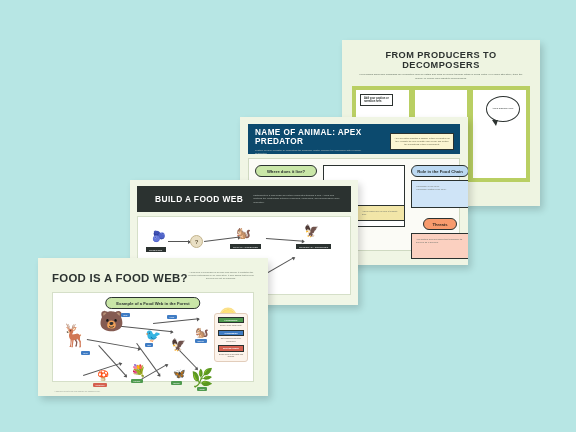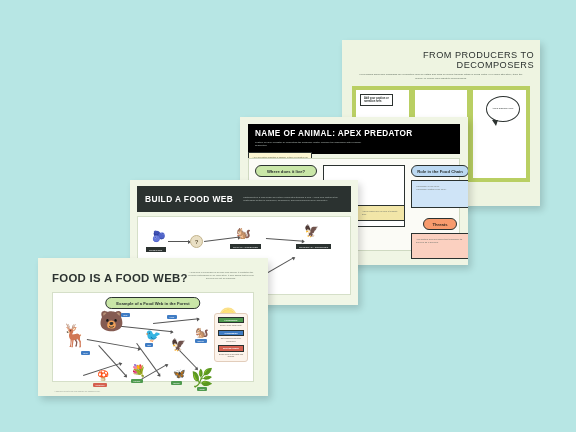--- a/index.html
+++ b/index.html
@@ -16,21 +16,21 @@
   .card{
     position:absolute;
     background:#eef3e0;
     box-shadow:3px 4px 7px rgba(0,0,0,.16);
     overflow:hidden;
   }
 
   
   #card-decomposers{left:342px;top:40px;width:198px;height:166px;background:#eef4e1;}
   .dec-title{
-    text-align:right;color:#2c3230;font-weight:normal;
+    text-align:center;color:#2c3230;font-weight:bold;
     font-size:9.2px;letter-spacing:.45px;margin:11px 6px 0;line-height:1.05;
   }
   .dec-sub{
     text-align:center;color:#5d6b5c;font-size:2.5px;line-height:1.35;
     margin:3px 16px 0;
   }
   .dec-grid{
     position:absolute;left:10px;top:46px;right:10px;bottom:24px;
     display:grid;grid-template-columns:1fr 1fr 1fr;gap:4px;
     background:#b9cf63;padding:3px;box-sizing:border-box;
@@ -52,21 +52,21 @@
     content:"";position:absolute;left:5px;bottom:-5px;
     border-left:4px solid transparent;border-right:2px solid transparent;
     border-top:6px solid #2c3230;
   }
   .dec-foot{position:absolute;left:12px;bottom:7px;font-size:2.2px;color:#8b9689;}
 
   
   #card-apex{left:240px;top:117px;width:228px;height:148px;background:#f0f5e4;}
   .apex-header{
     position:absolute;left:8px;top:7px;right:8px;height:30px;
-    background:#000000;display:flex;align-items:flex-start;flex-direction:column;
+    background:#0c4a6e;display:flex;align-items:center;
   }
   .apex-h-left{padding:5px 0 0 7px;flex:1;}
   .apex-h-title{color:#fff;font-weight:bold;font-size:8.2px;letter-spacing:.4px;}
   .apex-h-sub{color:#b9c2bd;font-size:2.4px;line-height:1.35;margin-top:2.5px;width:118px;}
   .apex-callout{
     width:64px;margin:5px 6px 0 0;background:#fcf6d2;border:1px solid #2b3230;
     font-size:2.2px;color:#5a5a3f;line-height:1.3;padding:3px;text-align:center;box-sizing:border-box;
   }
   .apex-body{
     position:absolute;left:8px;top:41px;right:8px;bottom:14px;
@@ -89,21 +89,21 @@
   .col-m{position:absolute;left:74px;top:6px;width:82px;}
   .col-r{position:absolute;left:162px;top:6px;width:58px;}
   .apex-foot{position:absolute;left:14px;bottom:5px;font-size:2.1px;color:#9aa398;}
 
   
   #card-build{left:130px;top:180px;width:228px;height:125px;background:#f1f6e6;}
   .build-header{
     position:absolute;left:7px;top:6px;right:7px;height:26px;background:#2b3230;
     display:flex;align-items:center;
   }
-  .build-title{color:#fff;font-weight:bold;font-size:8.4px;letter-spacing:.4px;padding-left:8px;flex:0 0 auto;}
+  .build-title{color:#fff;font-weight:bold;font-size:8.4px;letter-spacing:.4px;padding-left:18px;flex:0 0 auto;}
   .build-sub{color:#b4bdb8;font-size:2.4px;line-height:1.35;padding:0 8px 0 10px;}
   .build-body{
     position:absolute;left:7px;top:36px;right:7px;bottom:10px;
     background:#fff;border:1px solid #d5dfc8;
   }
   .qmark{
     position:absolute;width:11px;height:11px;border-radius:50%;
     background:#e9dfc4;border:1px solid #c3b48d;
     display:flex;align-items:center;justify-content:center;
     font-size:6px;font-weight:bold;color:#6c5f43;

